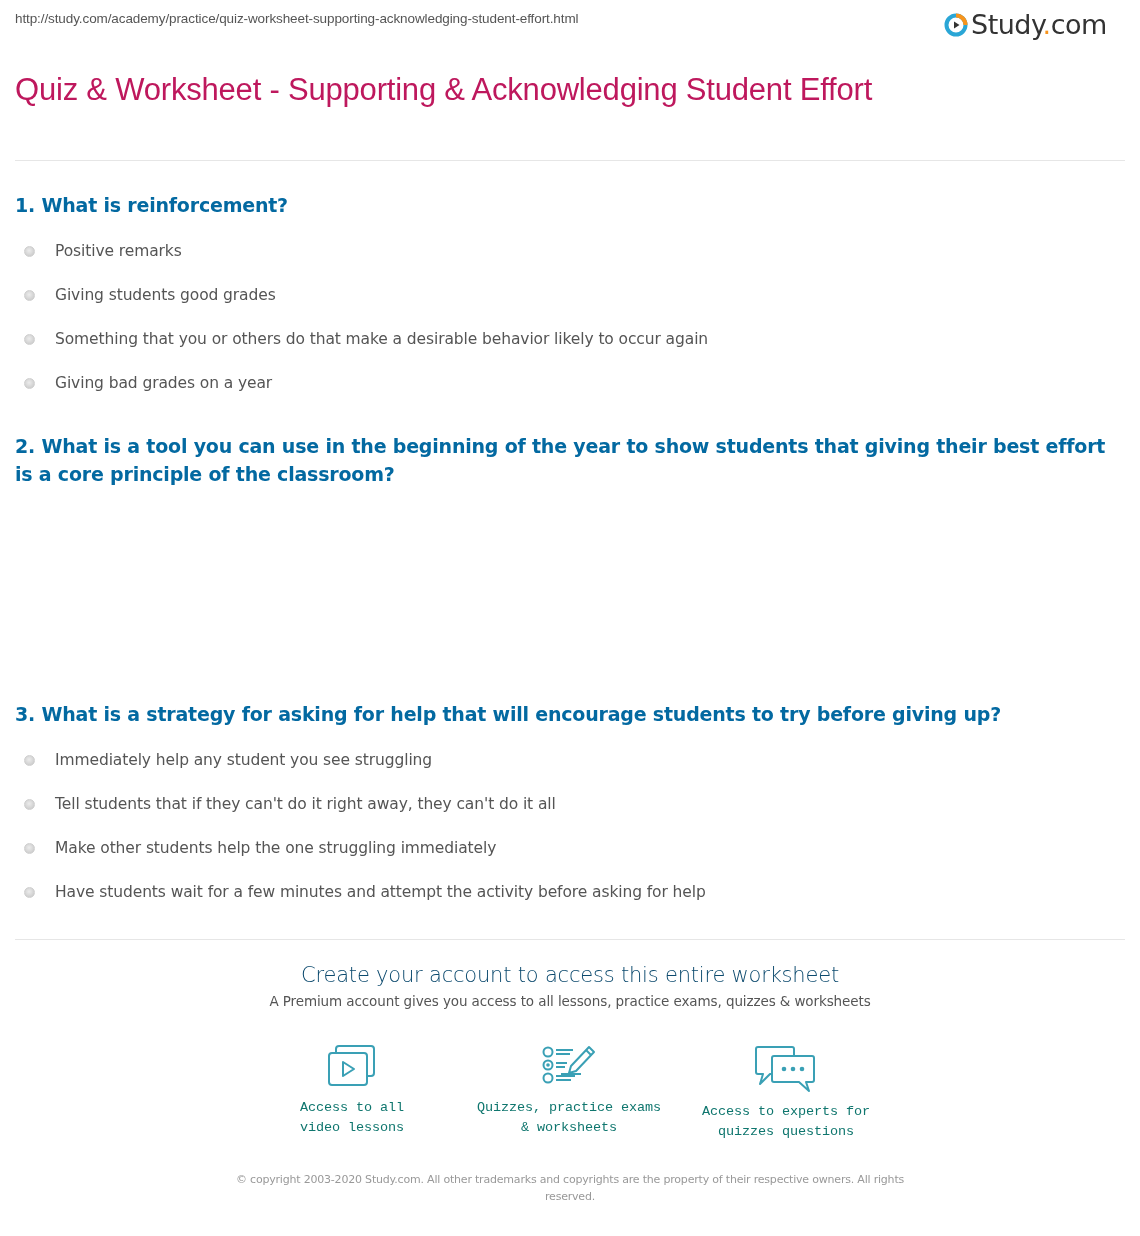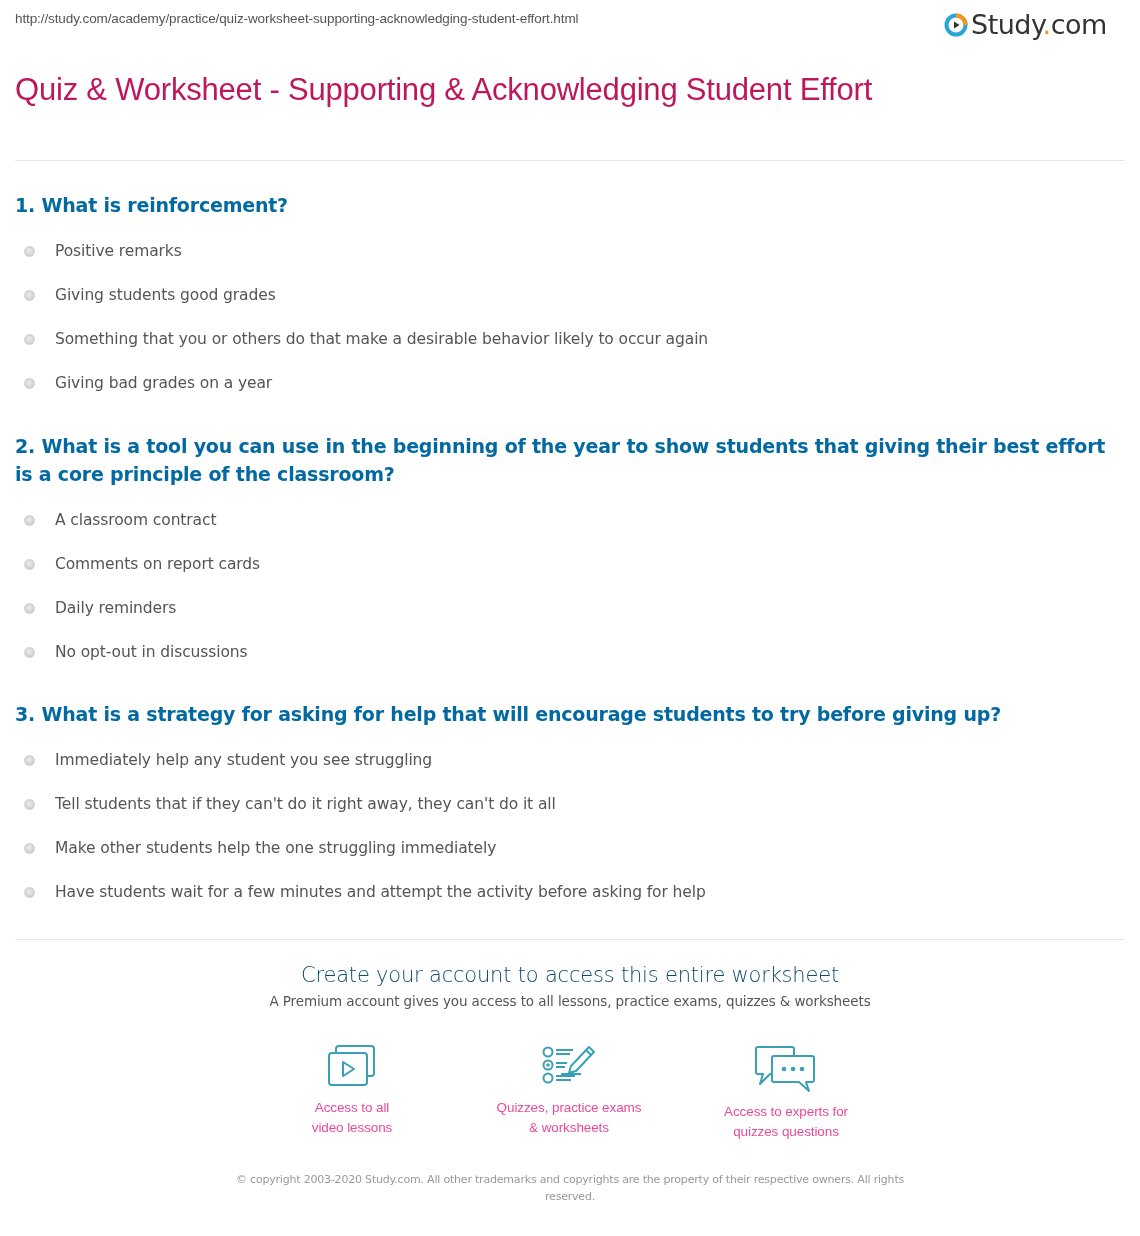--- a/index.html
+++ b/index.html
@@ -85,22 +85,22 @@
     }
     .features {
       position: absolute; top: 1044px; left: 0; width: 1140px; height: 110px;
     }
     .feature {
       position: absolute; top: 0; width: 200px; text-align: center;
     }
     .feature svg { display: block; margin: 0 auto; }
     .feature-label {
       margin-top: 10px;
-      font-family: Liberation Sans, sans-serif;
-      font-size: 13.5px; line-height: 20px; color: #ec4899;
+      font-family: Liberation Mono, monospace;
+      font-size: 13.5px; line-height: 20px; color: #0f766e;
       letter-spacing: -0.1px;
     }
     .footer {
       position: absolute; left: 210px; top: 1171px; width: 720px;
       text-align: center;
       font-family: "DejaVu Sans", sans-serif;
       font-size: 11px; line-height: 17px; color: #999999;
       letter-spacing: -0.2px;
     }
   </style>
@@ -140,38 +140,20 @@
       </li>
     <li class="option">
         <span class="radio"></span>
         <span class="opt-label">Giving bad grades on a year</span>
       </li>
   </ul>
 </div>
 
 <div class="question" style="top:432px">
   <div class="q-text">2. What is a tool you can use in the beginning of the year to show students that giving their best effort is a core principle of the classroom?</div>
-  <ul class="options">
-    <li class="option">
-        <span class="radio"></span>
-        <span class="opt-label">A classroom contract</span>
-      </li>
-    <li class="option">
-        <span class="radio"></span>
-        <span class="opt-label">Comments on report cards</span>
-      </li>
-    <li class="option">
-        <span class="radio"></span>
-        <span class="opt-label">Daily reminders</span>
-      </li>
-    <li class="option">
-        <span class="radio"></span>
-        <span class="opt-label">No opt-out in discussions</span>
-      </li>
-  </ul>
 </div>
 
 <div class="question" style="top:700px">
   <div class="q-text">3. What is a strategy for asking for help that will encourage students to try before giving up?</div>
   <ul class="options">
     <li class="option">
         <span class="radio"></span>
         <span class="opt-label">Immediately help any student you see struggling</span>
       </li>
     <li class="option">

